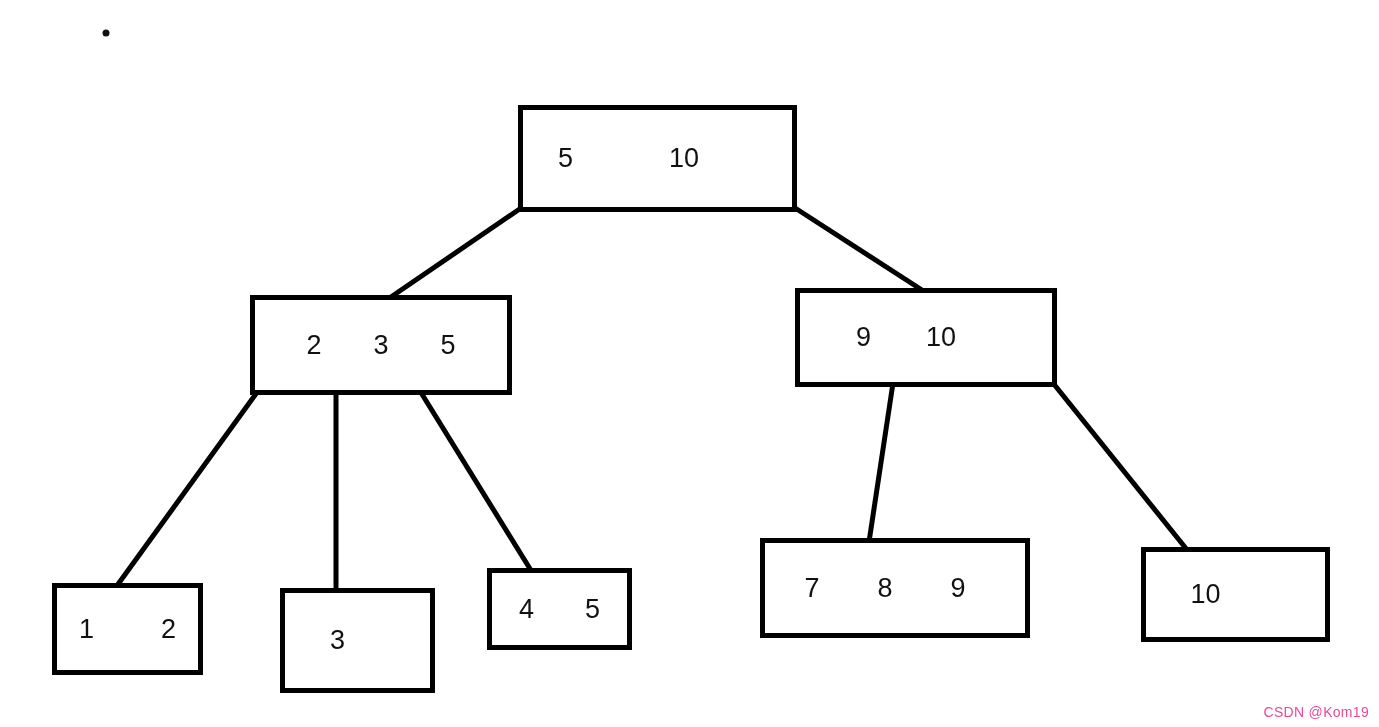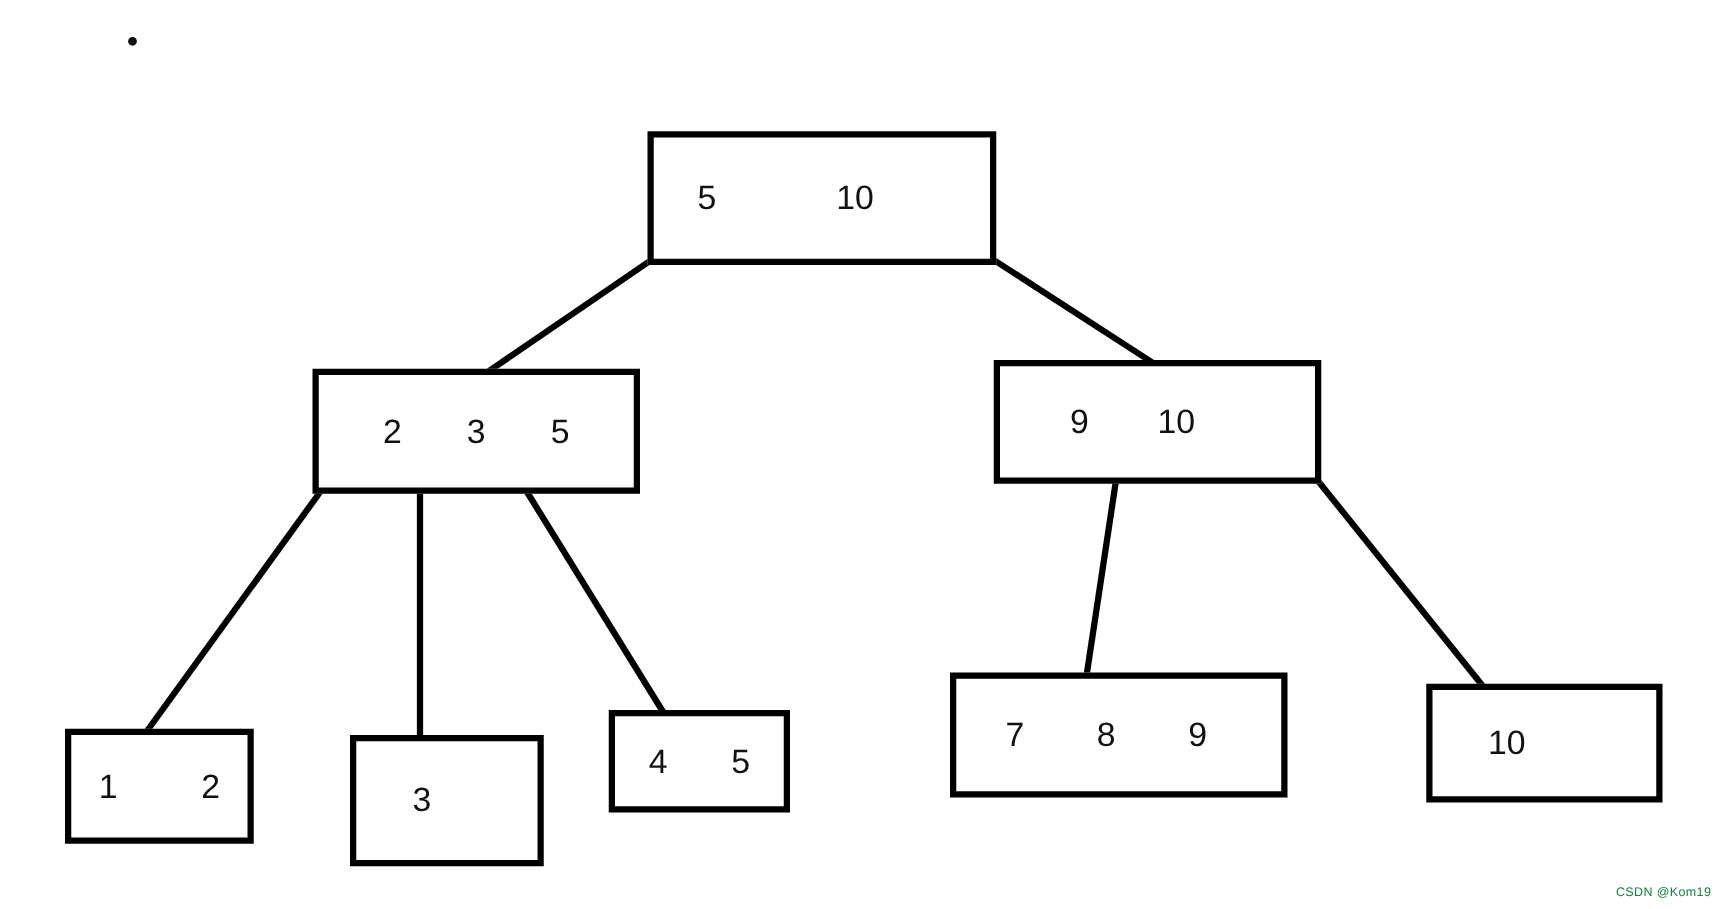--- a/index.html
+++ b/index.html
@@ -37,22 +37,22 @@
   .node-leaf-a { left: 52px;  top: 583px; width: 151px; height: 92px;  gap: 67px; }
   .node-leaf-b { left: 280px; top: 588px; width: 155px; height: 105px; padding-right: 40px; }
   .node-leaf-c { left: 487px; top: 568px; width: 145px; height: 82px;  gap: 51px; }
   .node-leaf-d { left: 760px; top: 538px; width: 270px; height: 100px; gap: 58px; padding-right: 20px; }
   .node-leaf-e { left: 1141px; top: 547px; width: 189px; height: 95px; padding-right: 60px; }
 
   .watermark {
     position: absolute;
     right: 10px;
     bottom: 7px;
-    font-size: 10px;
-    color: #15803d;
+    font-size: 14px;
+    color: #ec4899;
     letter-spacing: 0.3px;
     z-index: 3;
   }
 </style>
 </head>
 <body>
 
 <div class="canvas">
 
   <svg class="edges" viewBox="0 0 1379 727" xmlns="http://www.w3.org/2000/svg">

